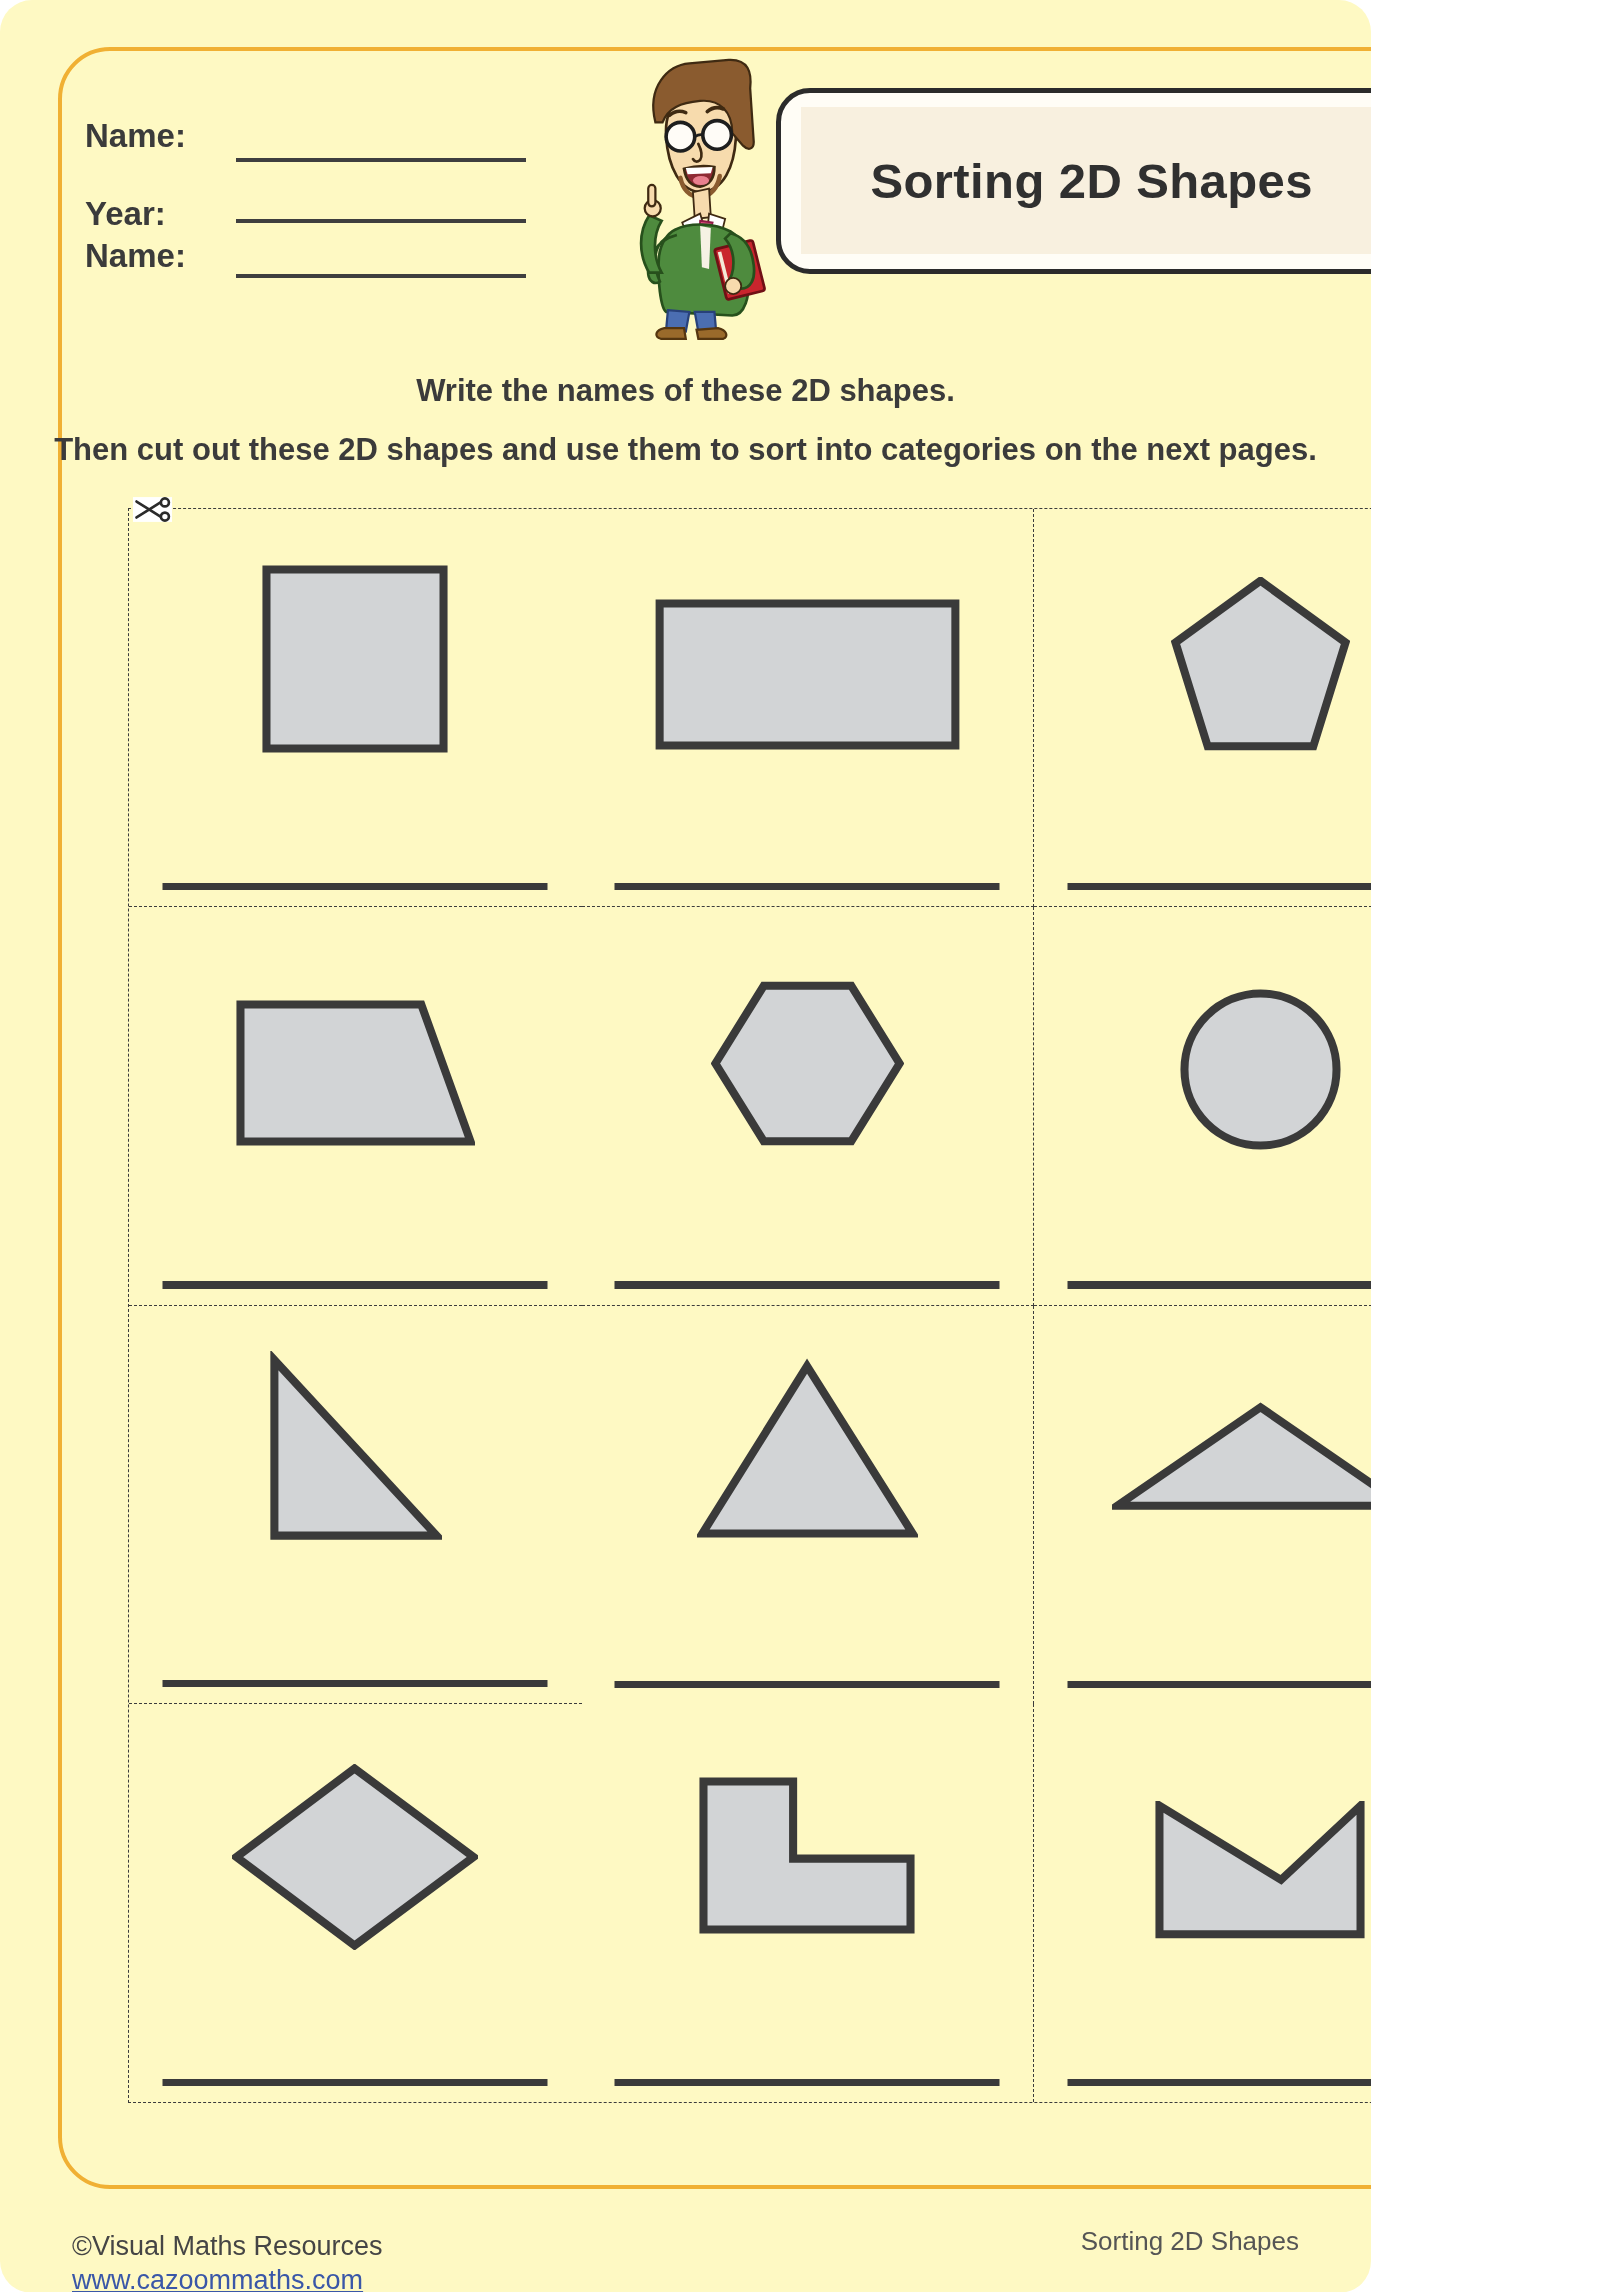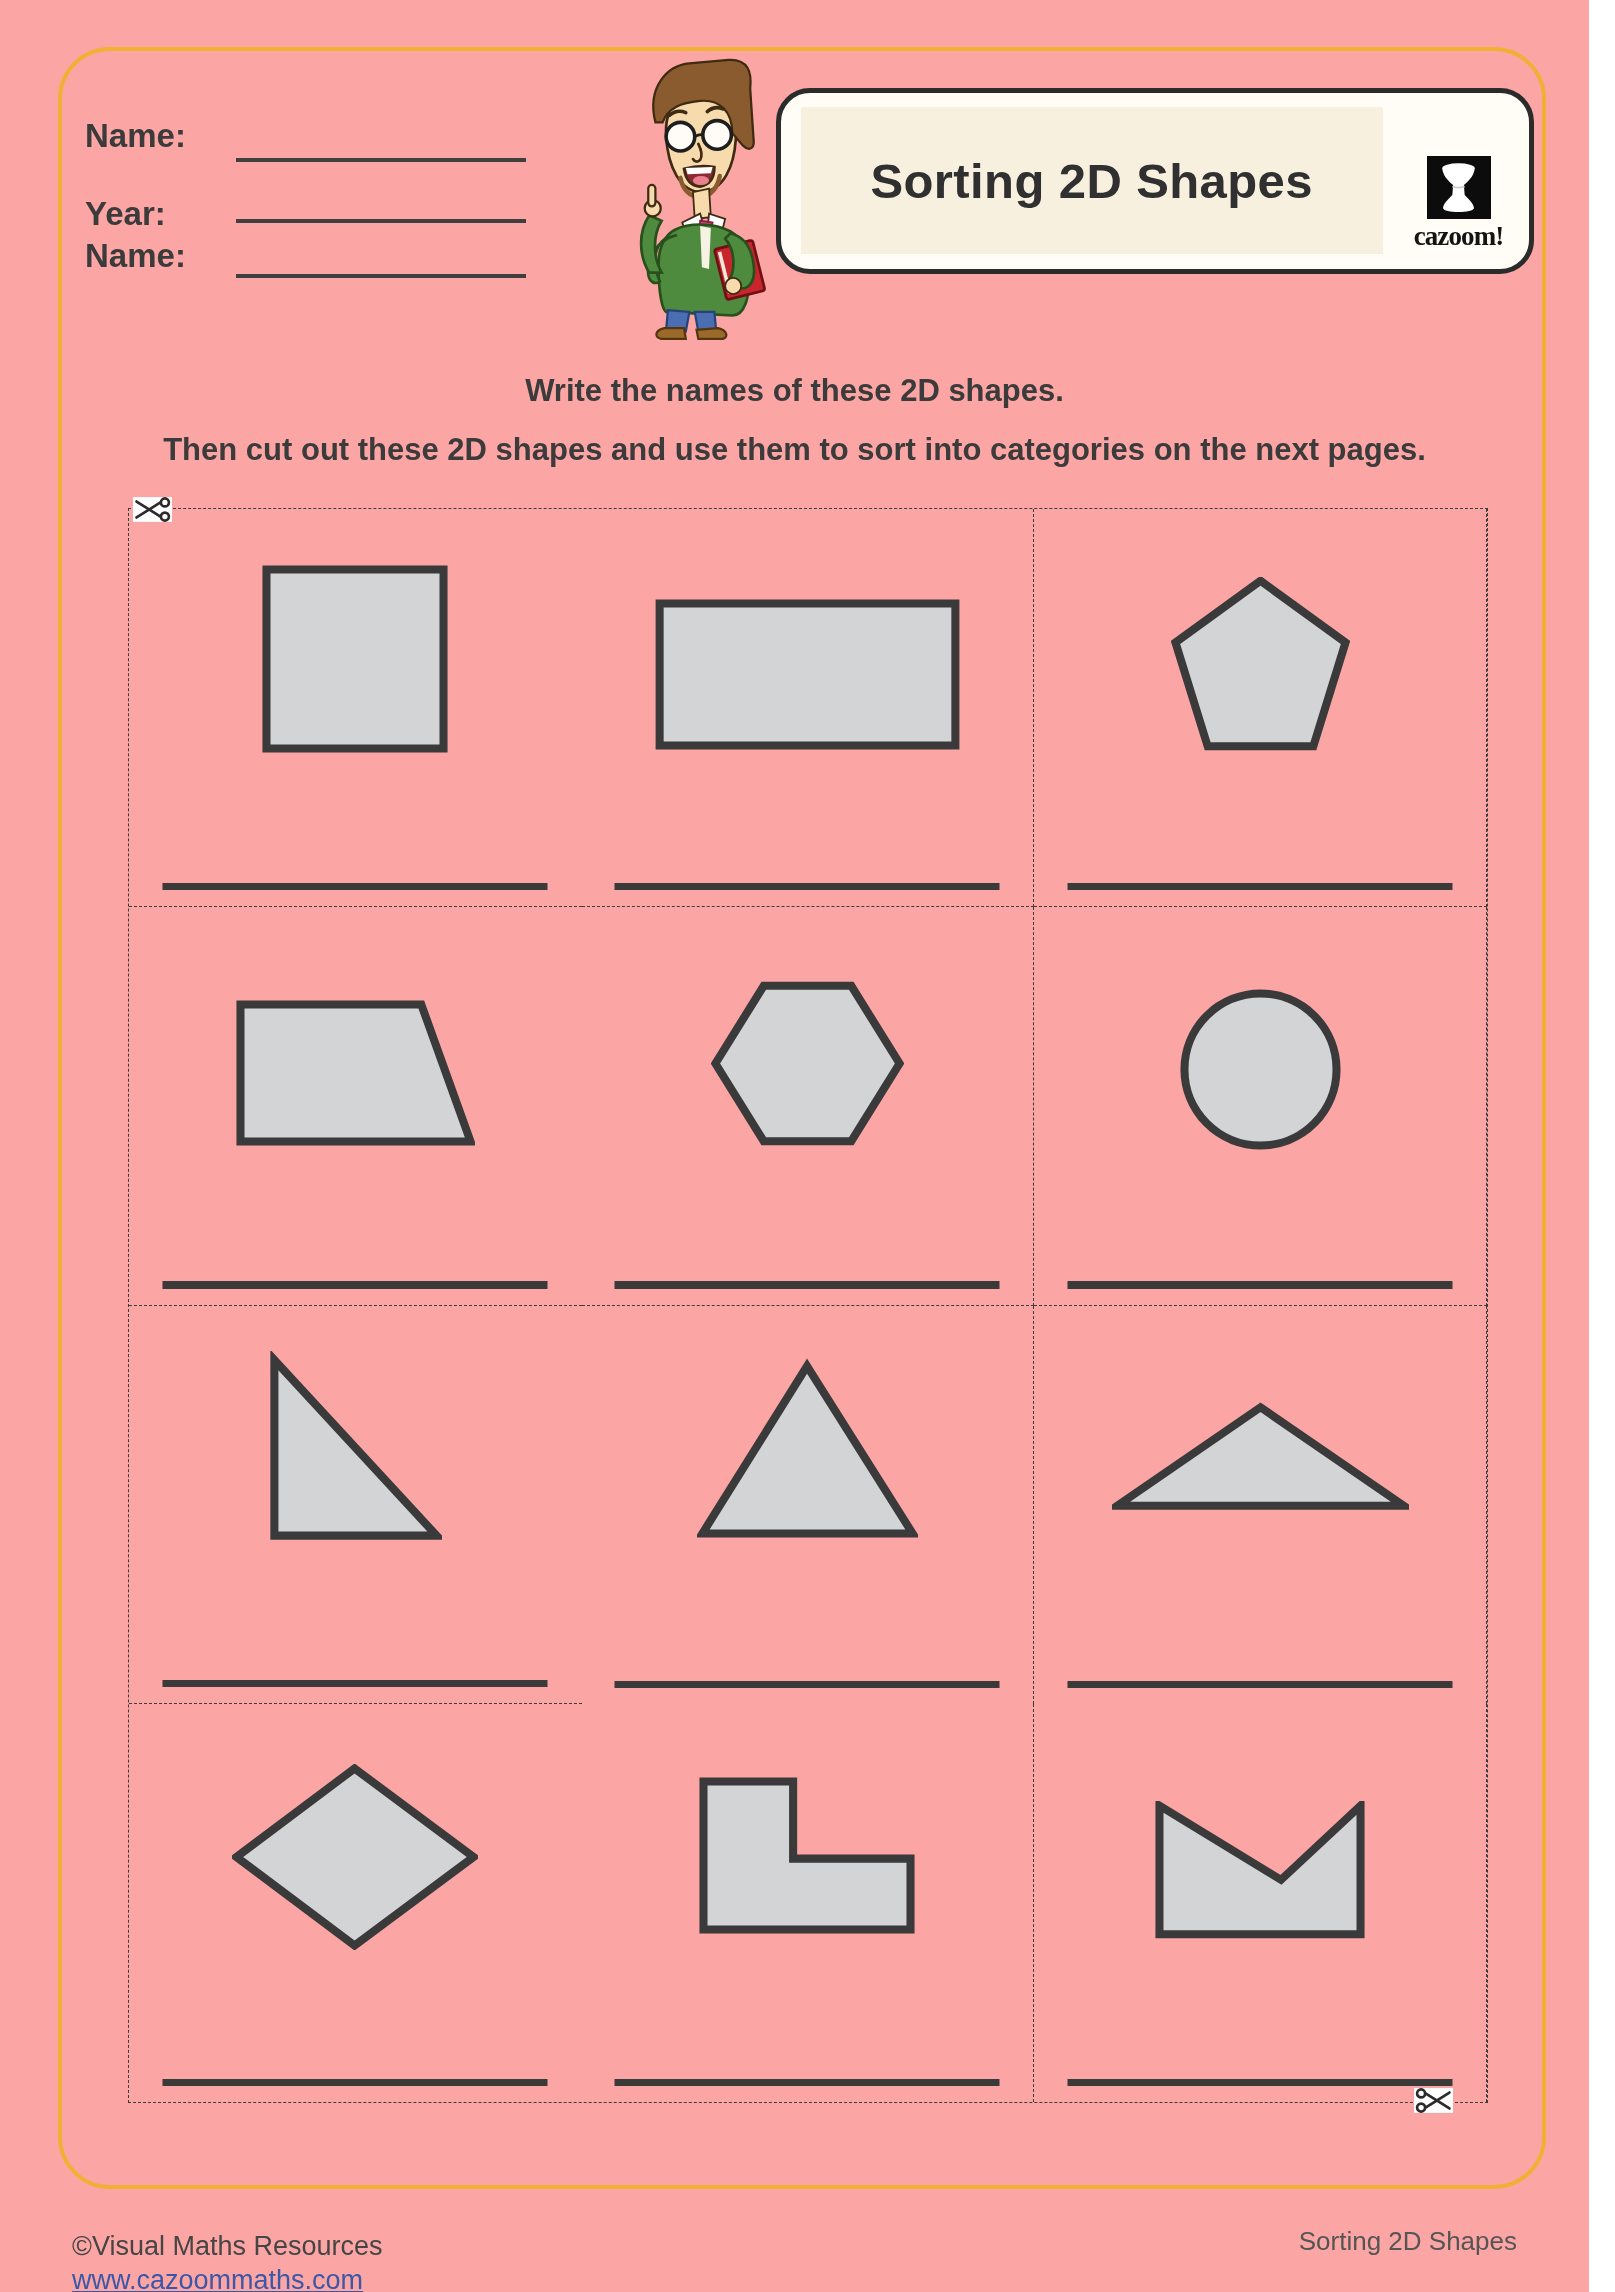--- a/index.html
+++ b/index.html
@@ -1,17 +1,17 @@
 <!DOCTYPE html>
 <html style="font-size:14.3px"><head>
 <meta charset="utf-8">
 <style>
   html,body{margin:0;padding:0;background:#ffffff;}
-  .page{position:relative;width:1589px;height:2293px;background:#fca5a5;
-        font-family:"Liberation Sans",sans-serif;overflow:hidden;}
+  .page{position:relative;width:1371px;height:2293px;background:#fef9c3;
+        font-family:"Liberation Sans",sans-serif;overflow:hidden;border-radius:32px;}
   .frame{position:absolute;left:58px;top:47px;width:1488px;height:2142px;
          border:4.5px solid #F0B034;border-radius:52px;box-sizing:border-box;}
   
   .field-label{position:absolute;left:85px;font-size:33px;font-weight:bold;color:#3B3B3B;line-height:36px;}
   .field-line{position:absolute;left:236px;width:290px;height:3.6px;background:#3F3F3F;}
   
   .teacher{position:absolute;left:625px;top:54px;}
   
   .title-box{position:absolute;left:776px;top:88px;width:758px;height:186px;background:#FFFDF6;
              border:5.4px solid #2B2B2B;border-radius:34px;box-sizing:border-box;}

